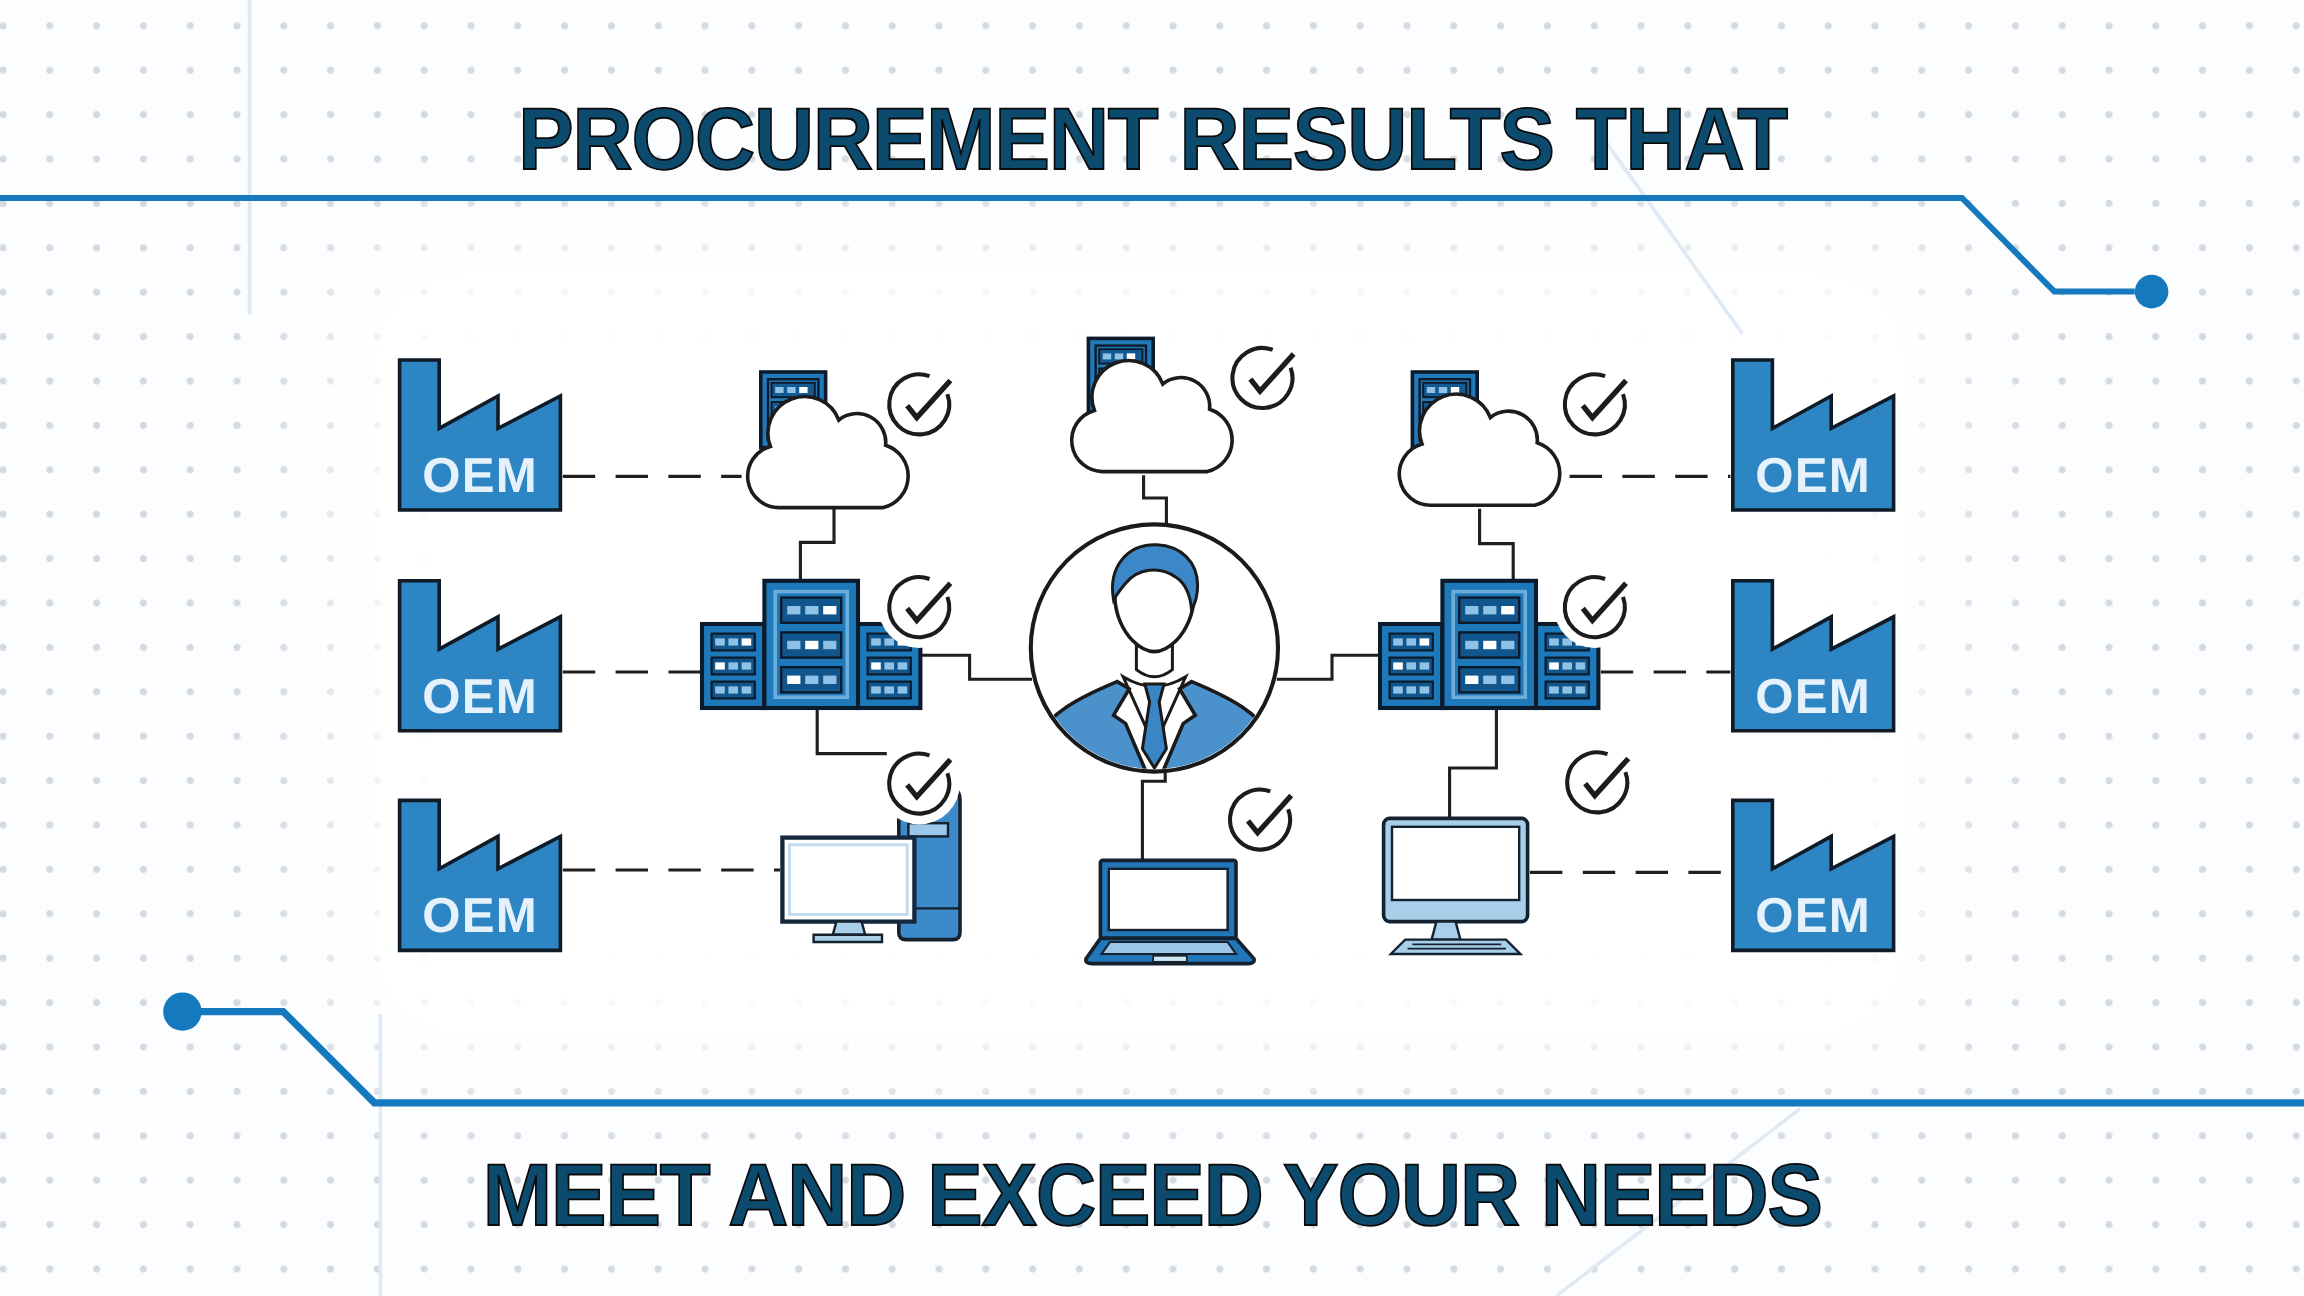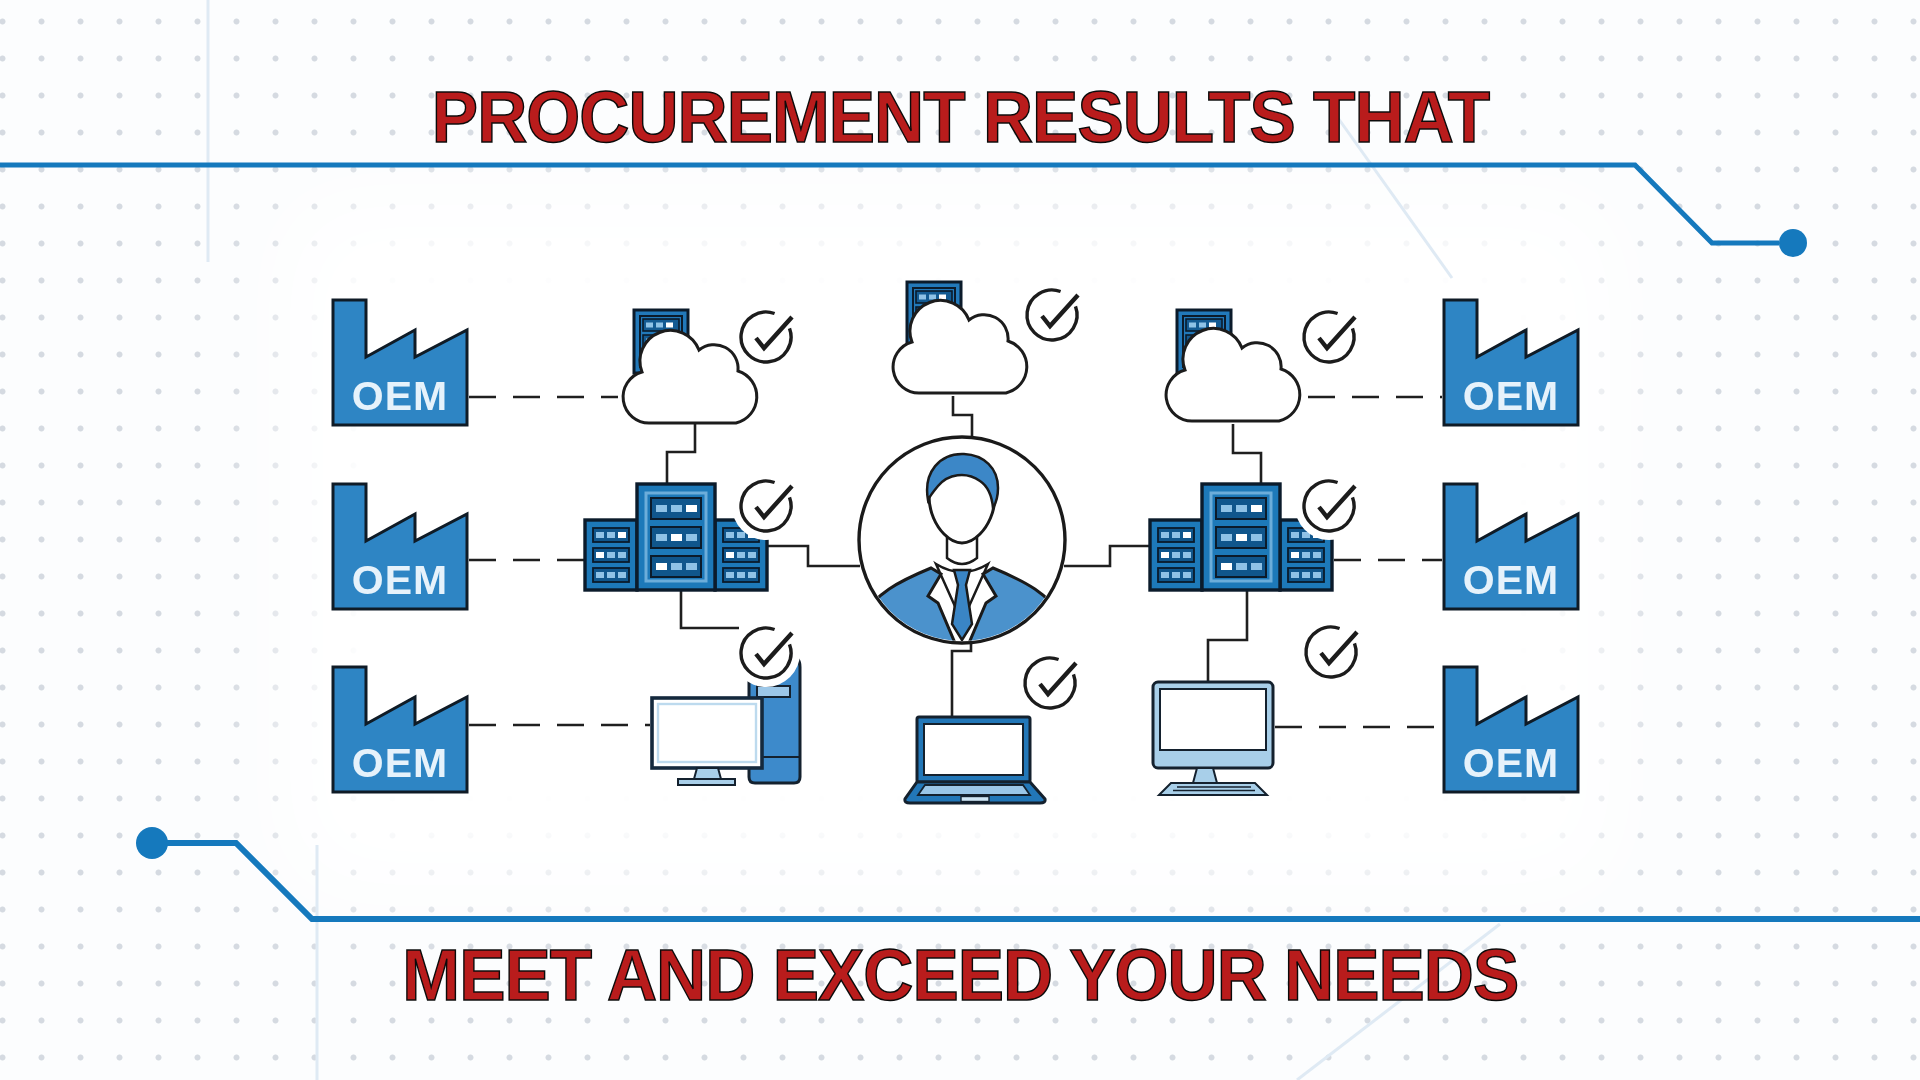--- a/index.html
+++ b/index.html
@@ -14,27 +14,27 @@
     background-size:39px 37px;
     background-position:22px 3px;
   }
   .glow{
     position:absolute;left:290px;top:205px;width:1320px;height:680px;
     background:#ffffff;filter:blur(50px);
   }
   .stage{position:absolute;inset:0;}
   .title{
     position:absolute;left:0;width:100%;text-align:center;
-    font-weight:bold;color:#b91c1c;font-size:73px;line-height:1.0;
+    font-weight:bold;color:#0c4a6e;font-size:73px;line-height:1.0;
     letter-spacing:-1px;-webkit-text-stroke:1.5px #0b0b0b;
     white-space:nowrap;
   }
   .title > span{display:inline-block;transform:scaleX(.95);}
   .title-top{top:80px;}
-  .title-bottom{top:938px;}
+  .title-bottom{top:960px;}
   .oem-text{
     font-family:"Liberation Sans",sans-serif;font-weight:bold;
     font-size:41px;letter-spacing:1px;fill:#e6f2fb;
   }
 </style>
 </head>
 <body>
 
 <div class="dotgrid"></div>
 <div class="glow"></div>

